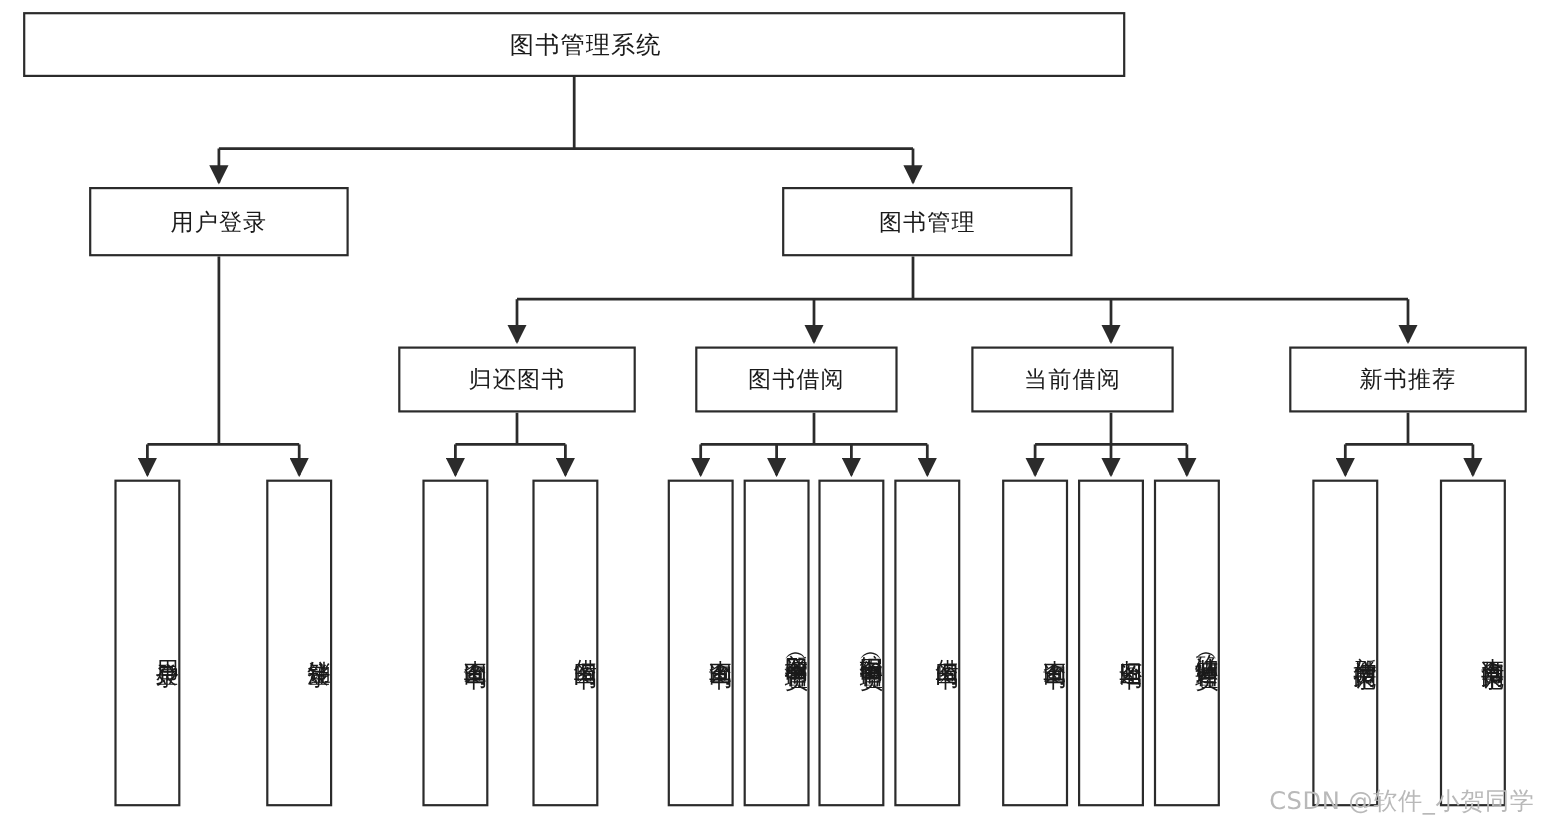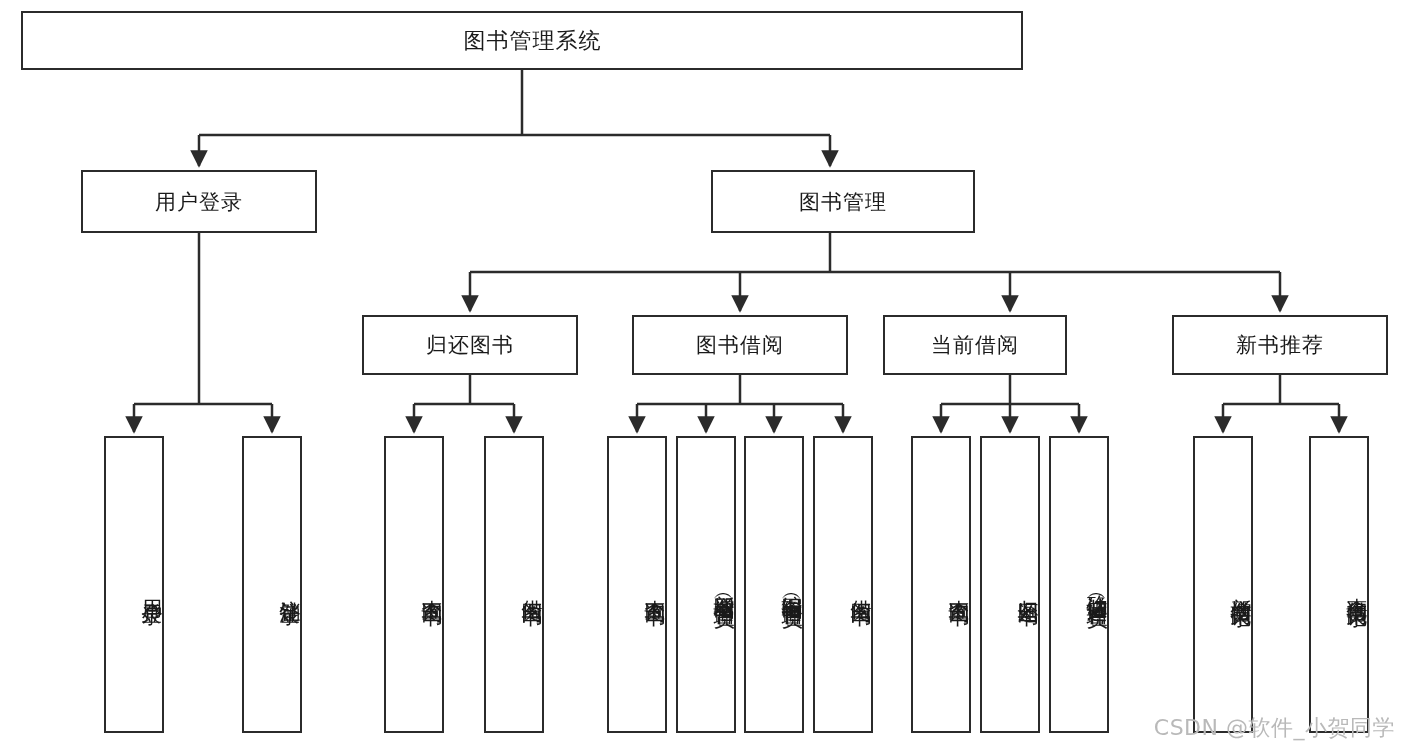--- a/index.html
+++ b/index.html
@@ -129,21 +129,21 @@
   <div class="node horiz" style="left:81px; top:170px; width:236px; height:63px;">
     <span>用户登录</span>
   </div>
   <div class="node horiz" style="left:711px; top:170px; width:264px; height:63px;">
     <span>图书管理</span>
   </div>
 
   <div class="node horiz" style="left:362px; top:315px; width:216px; height:60px;">
     <span>归还图书</span>
   </div>
-  <div class="node horiz" style="left:632px; top:315px; width:216px; height:60px;">
+  <div class="node horiz" style="left:632px; top:315px; width:184px; height:60px;">
     <span>图书借阅</span>
   </div>
   <div class="node horiz" style="left:883px; top:315px; width:184px; height:60px;">
     <span>当前借阅</span>
   </div>
   <div class="node horiz" style="left:1172px; top:315px; width:216px; height:60px;">
     <span>新书推荐</span>
   </div>
 
   <div class="node vert" style="left:104px; top:436px; width:60px; height:297px;">

